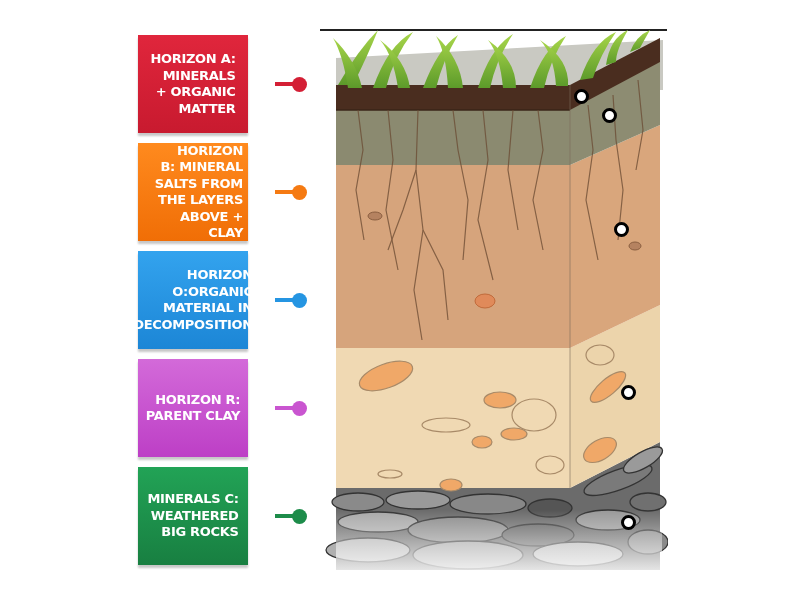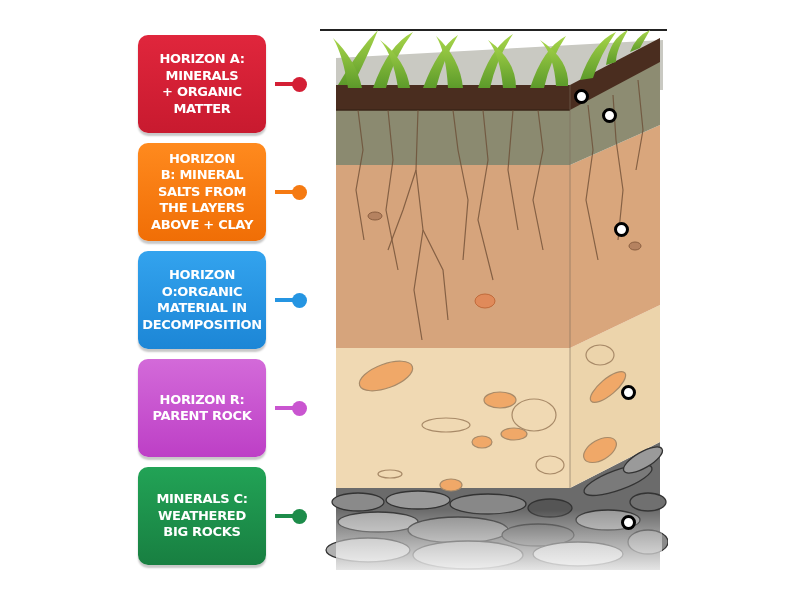--- a/index.html
+++ b/index.html
@@ -2,27 +2,27 @@
 <html><head>
   <meta charset="utf-8">
   <style>
     * { box-sizing: border-box; margin: 0; padding: 0; }
     html, body { width: 800px; height: 600px; background: #ffffff; overflow: hidden; }
     body { position: relative; font-family: "DejaVu Sans", "Liberation Sans", sans-serif; }
 
     .label-box {
       position: absolute;
       left: 138px;
-      width: 128px;
+      width: 110px;
       height: 98px;
-      border-radius: 10px;
+      border-radius: 0;
       display: flex;
       align-items: center;
       justify-content: center;
-      text-align: center;
+      text-align: right;
       color: #ffffff;
       font-weight: bold;
       font-size: 13px;
       line-height: 16.5px;
       letter-spacing: -0.3px;
       padding: 4px 5px;
       box-shadow: 0 3px 2px rgba(0,0,0,0.22);
       cursor: grab;
     }
     .label-box .txt { white-space: pre-line; }
@@ -203,21 +203,21 @@
   <span class="txt">HORIZON
 O:ORGANIC
 MATERIAL IN
 DECOMPOSITION</span>
 </div>
 <div class="connector" style="top:298px; background:#2595e2;"></div>
 <div class="pin" style="top:293px; background:#2595e2;"></div>
 
 <div class="label-box" style="top:359px; background:linear-gradient(#d36ad9,#bd3fc6);">
   <span class="txt">HORIZON R:
-PARENT ROCK</span>
+PARENT CLAY</span>
 </div>
 <div class="connector" style="top:406px; background:#c955d0;"></div>
 <div class="pin" style="top:401px; background:#c955d0;"></div>
 
 <div class="label-box" style="top:467px; background:linear-gradient(#22a356,#187f41);">
   <span class="txt">MINERALS C:
 WEATHERED
 BIG ROCKS</span>
 </div>
 <div class="connector" style="top:514px; background:#1d8c4a;"></div>

